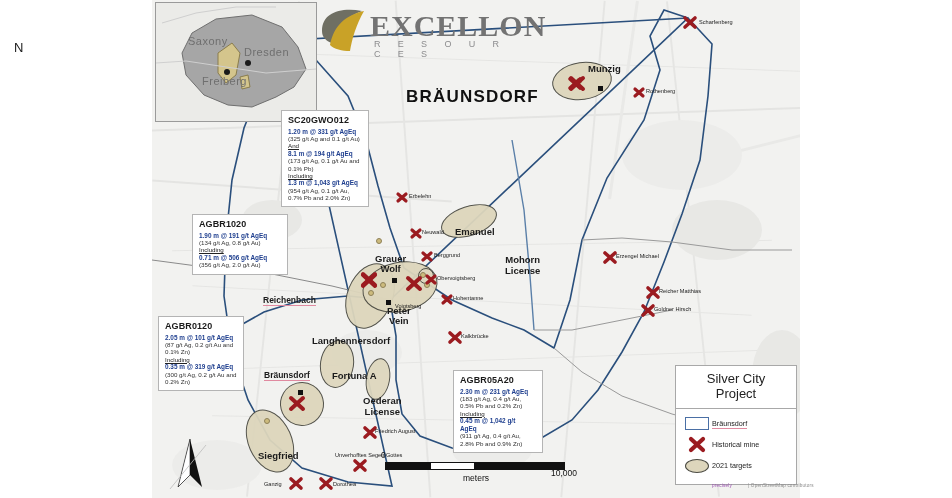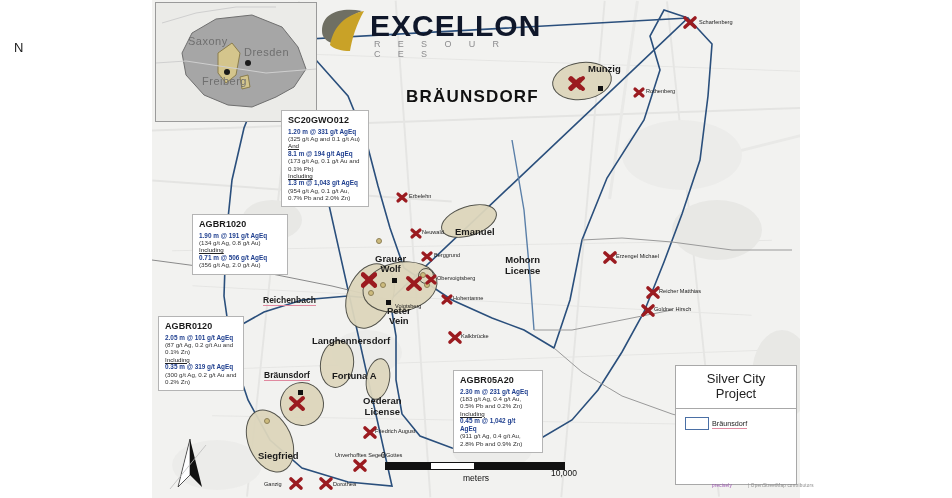--- a/index.html
+++ b/index.html
@@ -23,21 +23,21 @@
 
   
   .inset{position:absolute;left:155px;top:2px;width:160px;height:118px;
     background:#ebebe8;border:1px solid #9a9a9a;overflow:hidden;}
   .inset-lbl{position:absolute;font-size:10px;color:#6f6f6f;letter-spacing:.5px;}
   .inset-city{position:absolute;width:6px;height:6px;border-radius:50%;background:#1a1a1a;}
 
   
   .logo{position:absolute;left:316px;top:3px;width:205px;height:50px;}
   .logo-text{position:absolute;left:54px;top:6px;font-size:30px;font-weight:bold;
-    letter-spacing:1px;color:#0f172a;font-family:Liberation Sans, sans-serif;}
+    letter-spacing:1px;color:#737373;font-family:Liberation Serif, serif;}
   .logo-sub{position:absolute;left:58px;top:36px;font-size:9px;letter-spacing:7.4px;color:#8c8c8e;}
 
   
   .callout{position:absolute;background:#ffffff;border:1px solid #b4b4b4;
     padding:4px 5px 5px 6px;box-sizing:border-box;line-height:1.18;}
   .c-title{font-size:9px;font-weight:bold;color:#1a1a1a;margin-bottom:2px;letter-spacing:.1px;}
   .c-hi{font-size:6.4px;font-weight:bold;color:#1f3f8f;}
   .c-sub{font-size:6.2px;color:#333;}
   .c-con{font-size:6.2px;color:#222;text-decoration:underline;}
 
@@ -475,20 +475,38 @@
       <span>Silver City</span>
       <span>Project</span>
     </div>
     <div class="legend-rows">
       <div class="lrow">
         <div class="lsym">
             <div class="swatch"></div>
           </div>
         <div class="ltxt u">Bräunsdorf</div>
       </div>
+      <div class="lrow">
+        <div class="lsym">
+          <svg width="18" height="17">
+              <g stroke="#9b1b20" stroke-width="4.2" stroke-linecap="round">
+                <line x1="3" y1="3" x2="15" y2="14"></line>
+                <line x1="15" y1="3" x2="3" y2="14"></line>
+              </g>
+              <circle cx="9" cy="8.5" r="2.3" fill="#9b1b20"></circle>
+            </svg>
+        </div>
+        <div class="ltxt">Historical mine</div>
+      </div>
+      <div class="lrow">
+        <div class="lsym">
+          <div style="width:22px;height:12px;border-radius:50%;background:#ddd6bc;border:1px solid #4a4a42;"></div>
+        </div>
+        <div class="ltxt">2021 targets</div>
+      </div>
     </div>
   </div>
 
   <div class="scale">
     <div class="sc b"></div>
       <div class="sc w"></div>
       <div class="sc b"></div>
       <div class="sc b"></div>
   </div>
   <div class="scale-num" style="left:381px;top:450px;">0</div>

